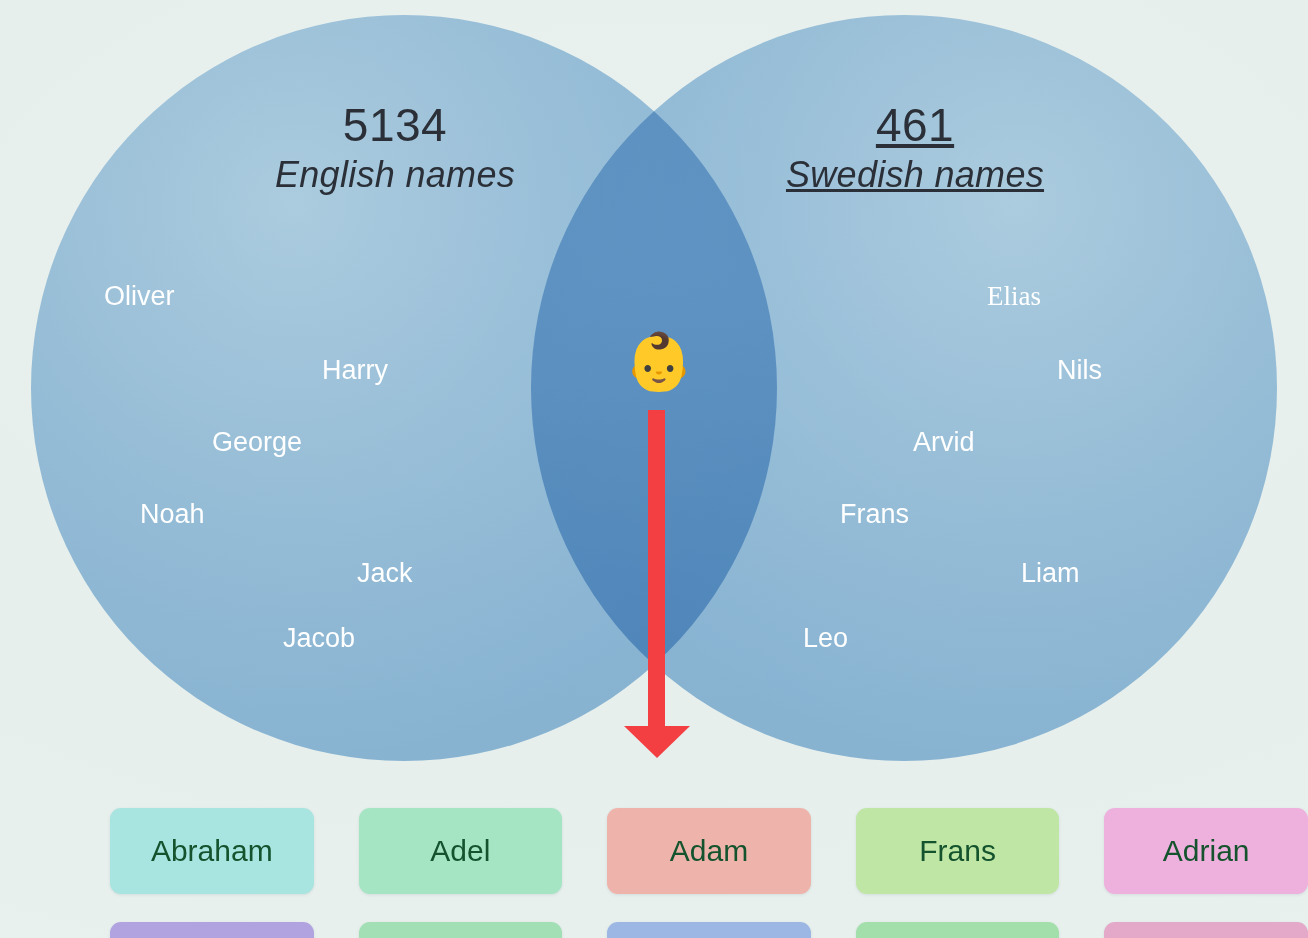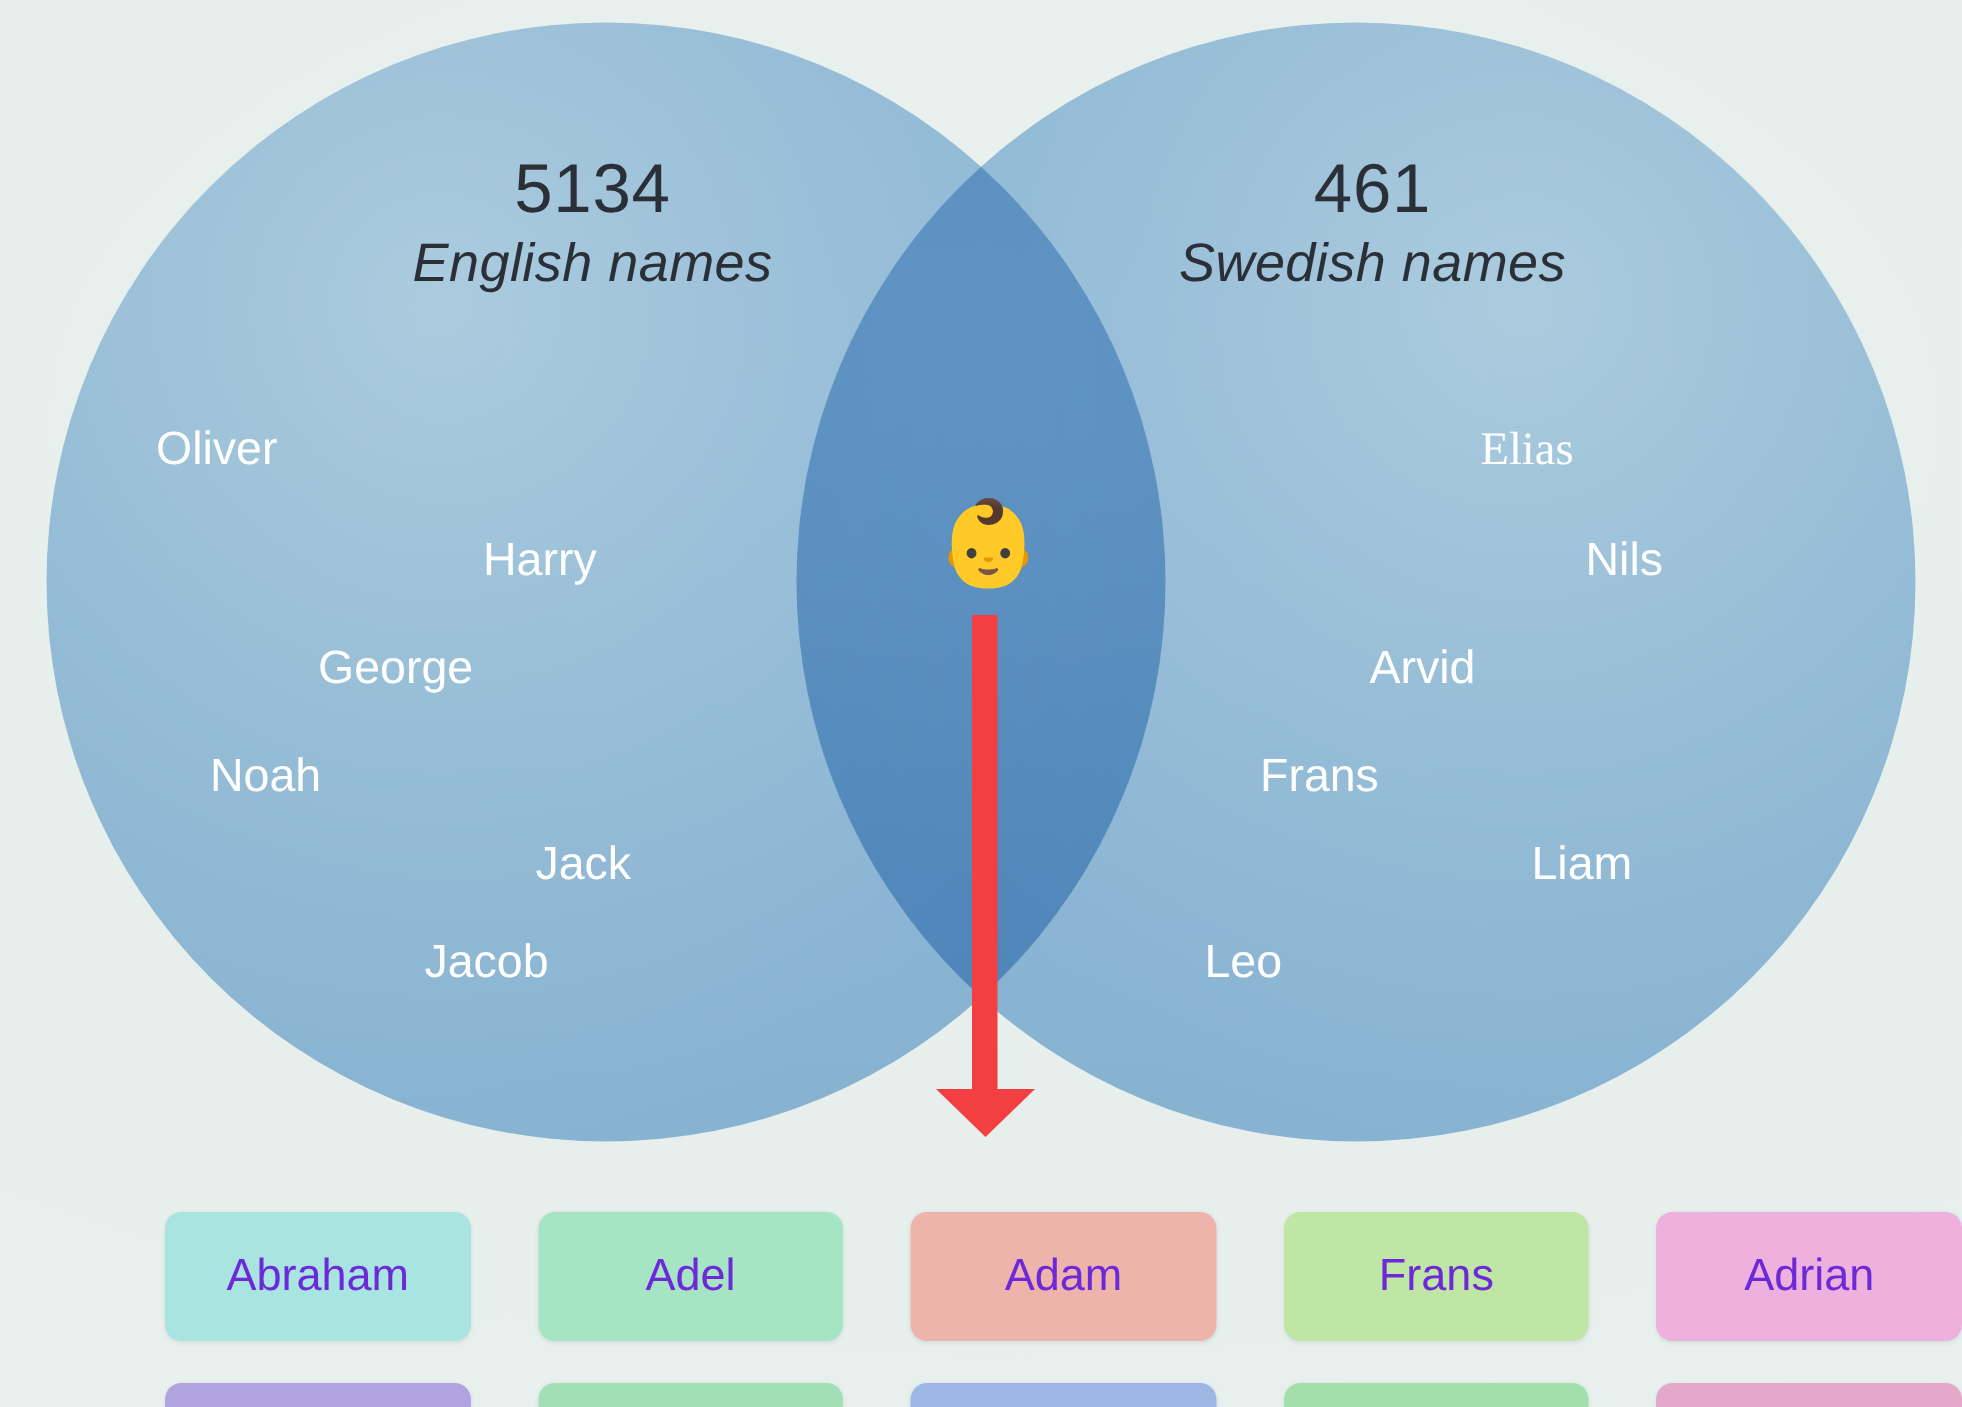--- a/index.html
+++ b/index.html
@@ -66,27 +66,27 @@
     letter-spacing: .5px;
   }
   .venn-head .label {
     font-size: 36px;
     font-style: italic;
     font-weight: 400;
     line-height: 1.25;
     letter-spacing: .3px;
   }
   .head-left  { left: 200px; top: 98px; width: 390px; }
-  .head-right { left: 720px; top: 98px; width: 390px; }
+  .head-right { left: 720px; top: 98px; width: 390px; text-decoration: underline; }
 
   
   .name {
     position: absolute;
     color: #ffffff;
-    font-size: 31px;
+    font-size: 27px;
     line-height: 1;
     white-space: nowrap;
     user-select: none;
   }
 
   
   .baby {
     position: absolute;
     left: 624px;
     top: 330px;
@@ -130,21 +130,21 @@
     margin-bottom: 28px;
   }
   .chip {
     width: 215px;
     height: 86px;
     border-radius: 11px;
     display: flex;
     align-items: center;
     justify-content: center;
     font-size: 30px;
-    color: #6d28d9;
+    color: #14532d;
     box-shadow: 0 1px 3px rgba(40,60,70,.10);
     box-sizing: border-box;
     user-select: none;
   }
 </style>
 </head>
 <body style="background: rgb(233, 241, 239);">
 
 <div id="stage">
 

